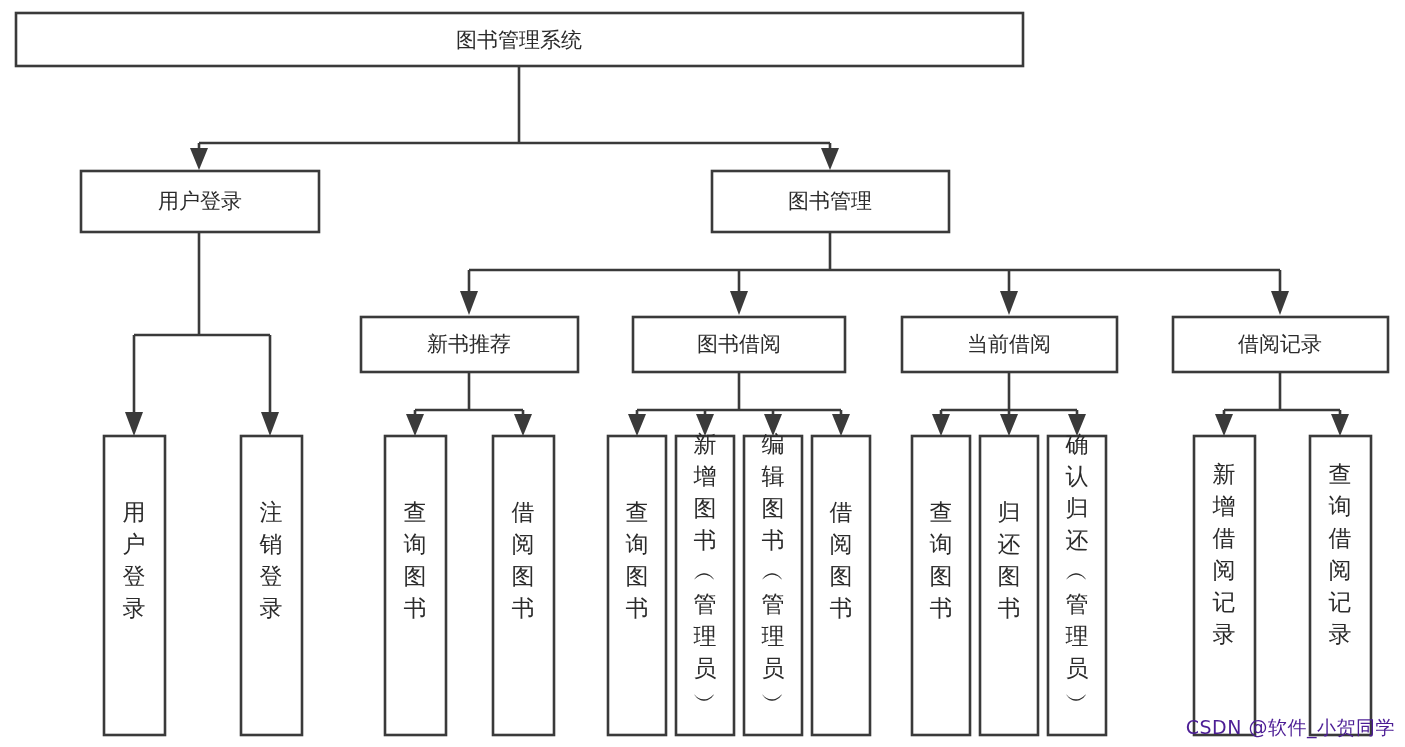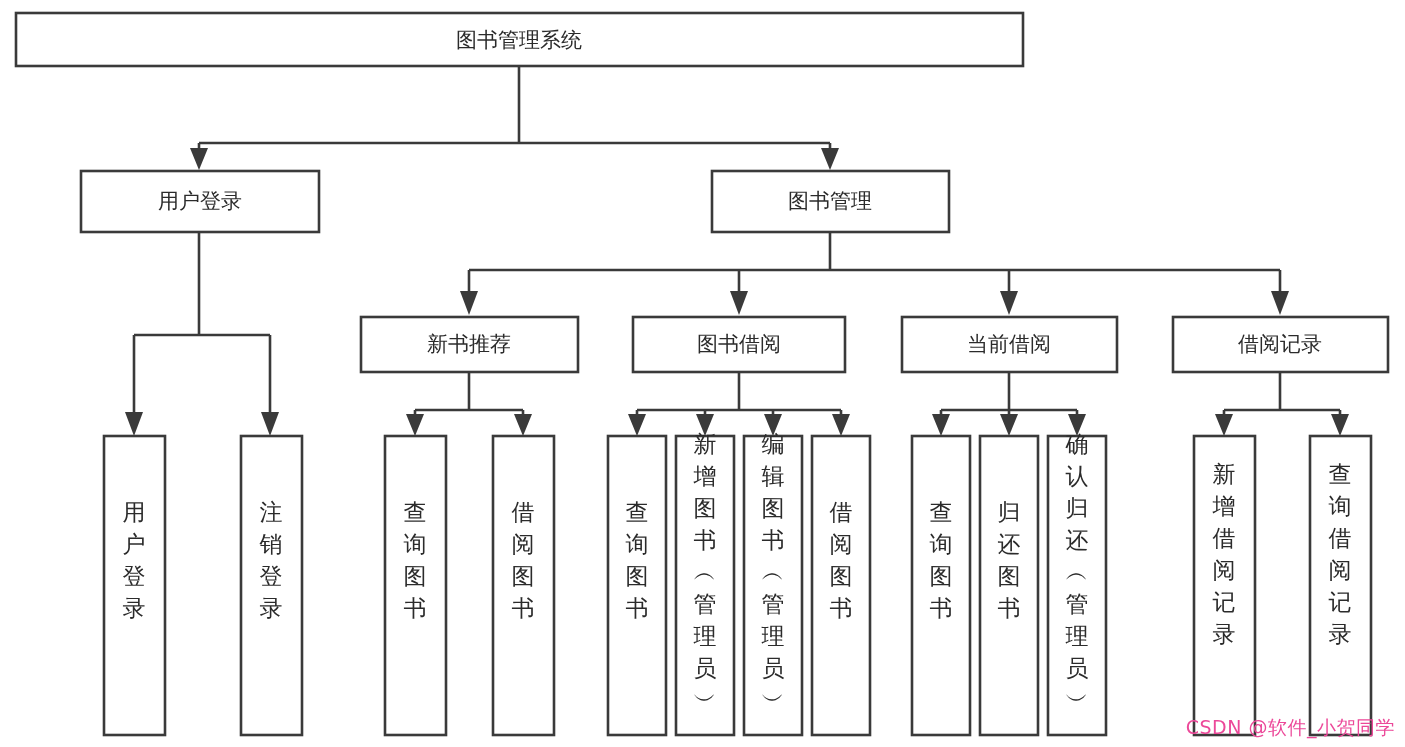--- a/index.html
+++ b/index.html
@@ -53,21 +53,21 @@
     font-family: "DejaVu Sans", "Liberation Sans", sans-serif;
     font-size: 23px;
     text-anchor: middle;
   }
   .watermark {
     position: absolute;
     right: 10px;
     bottom: 6px;
     font-family: "DejaVu Sans", "Liberation Sans", sans-serif;
     font-size: 19px;
-    color: #ec4899;
+    color: #4c1d95;
     letter-spacing: 0.5px;
     white-space: nowrap;
     pointer-events: none;
   }
 </style>
 </head>
 <body>
 
 <div id="diagram-root">
 

